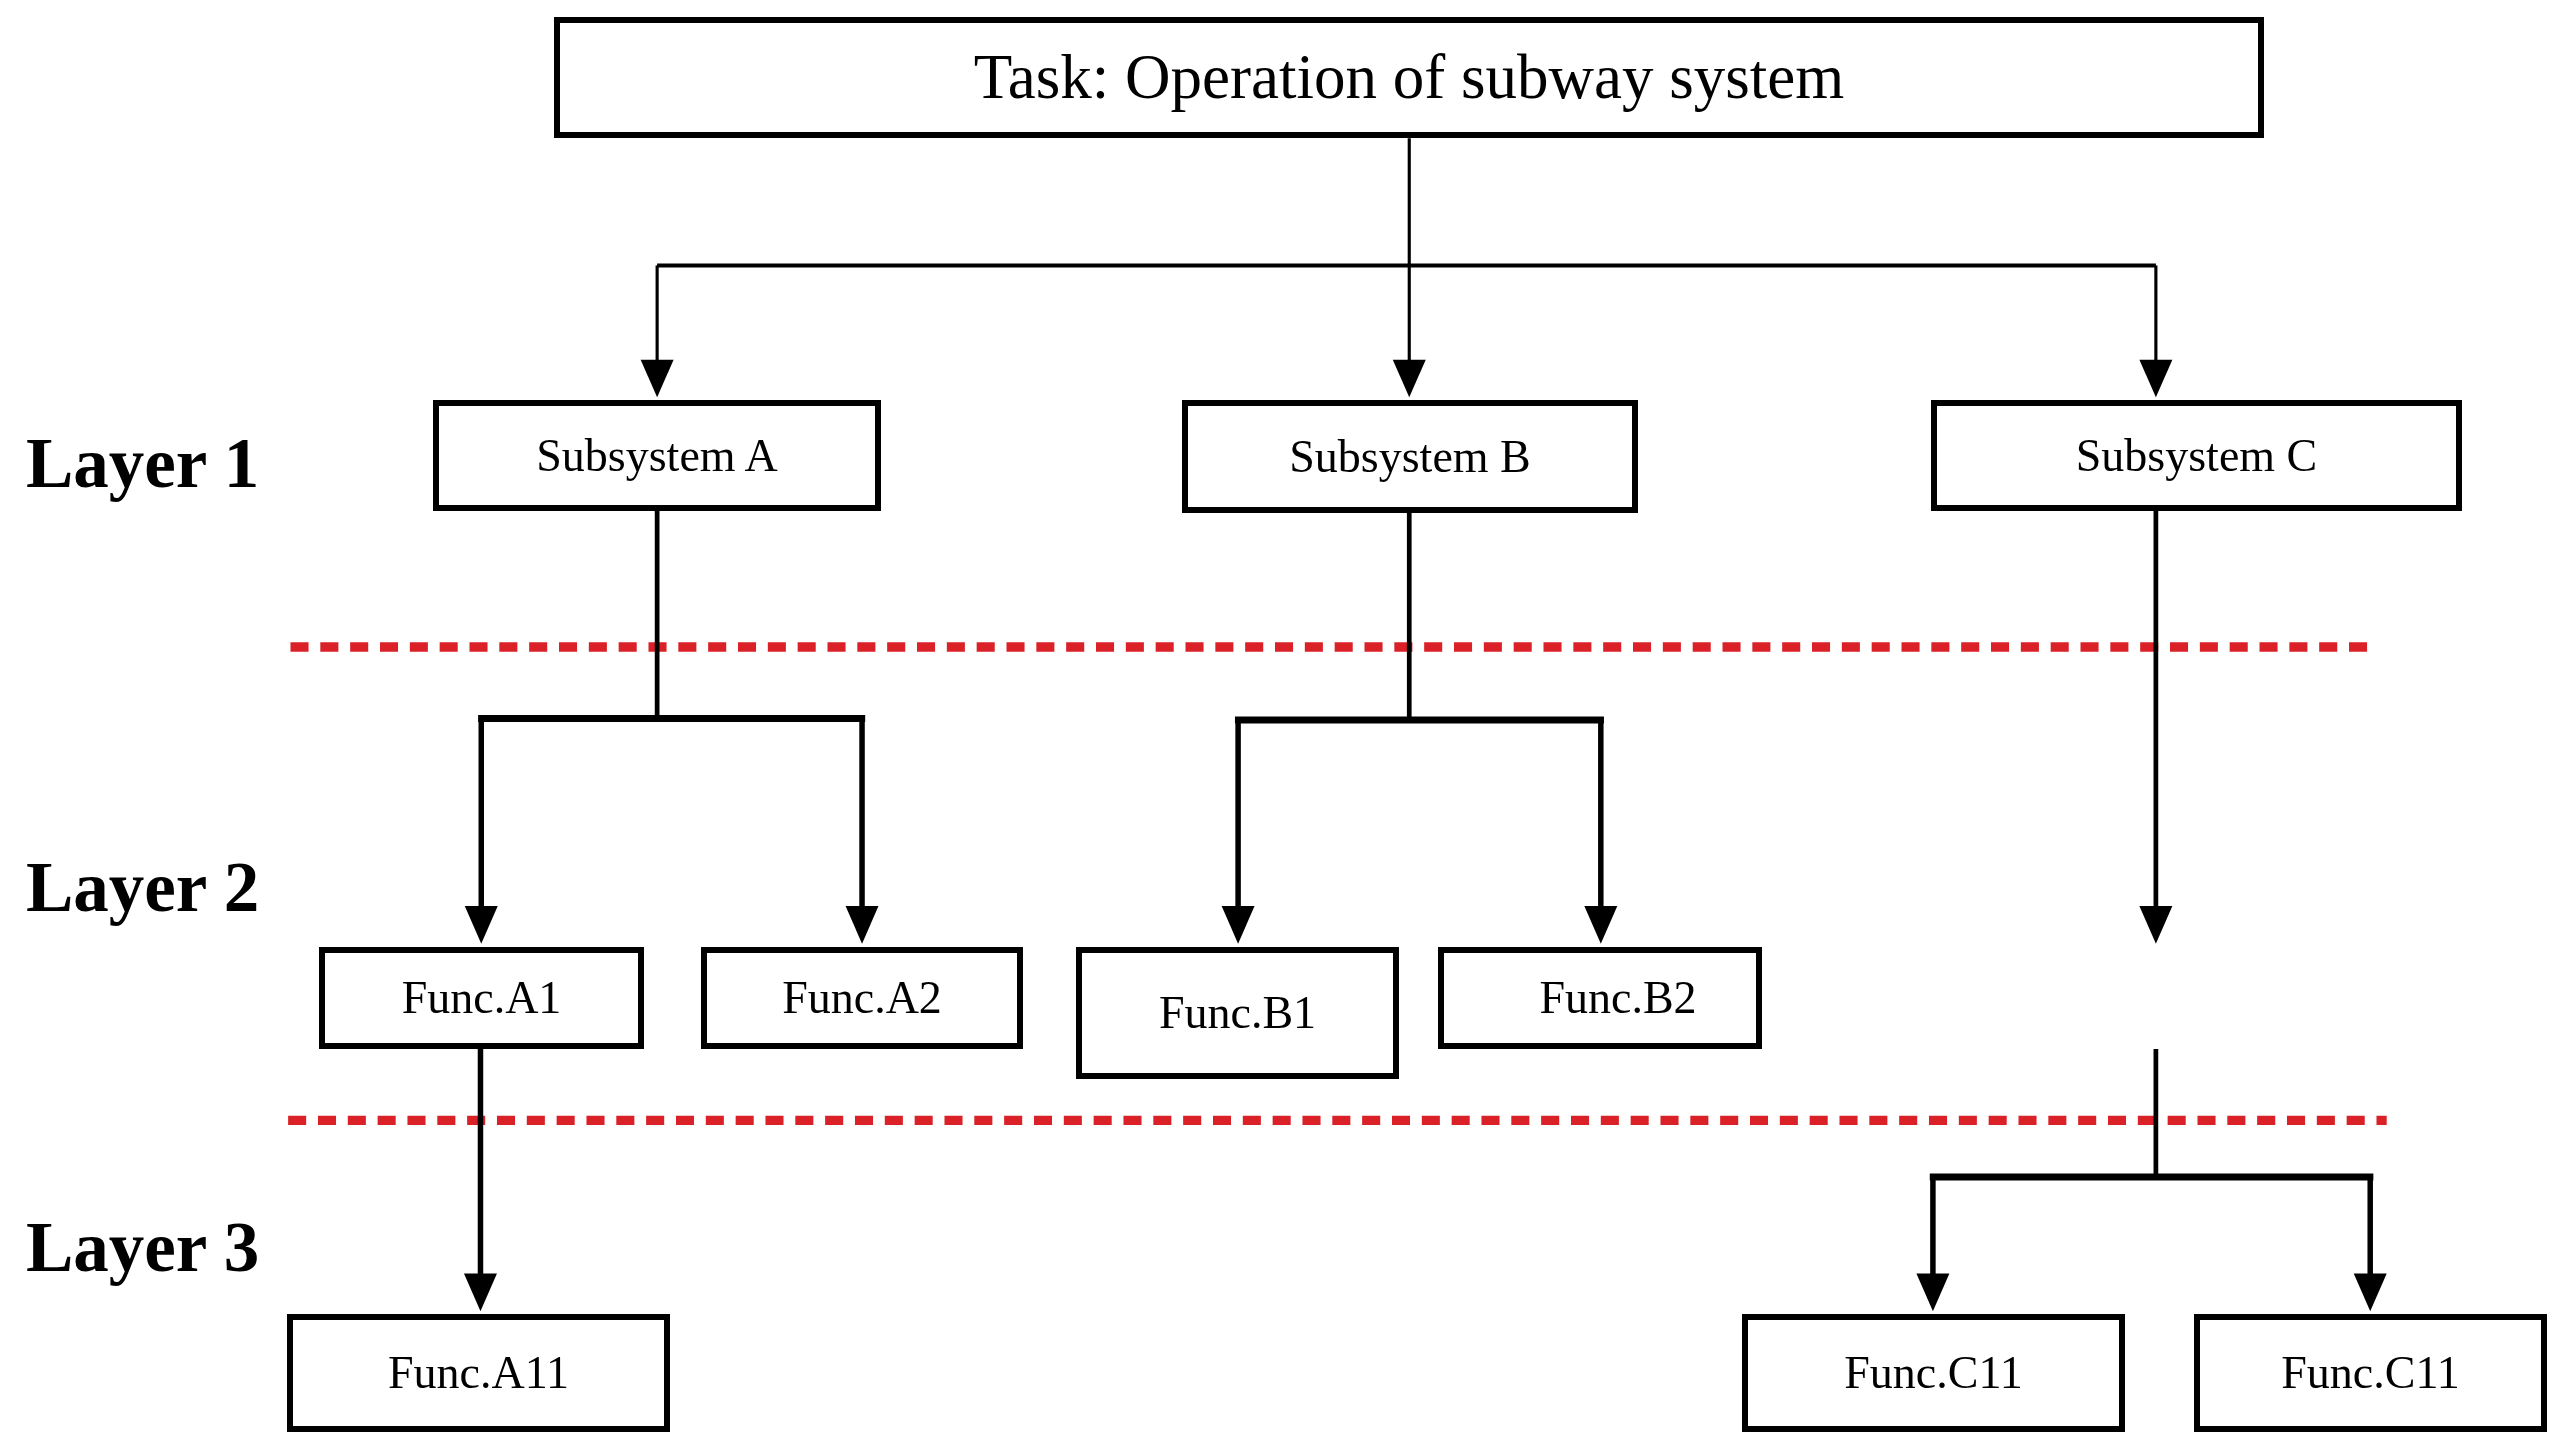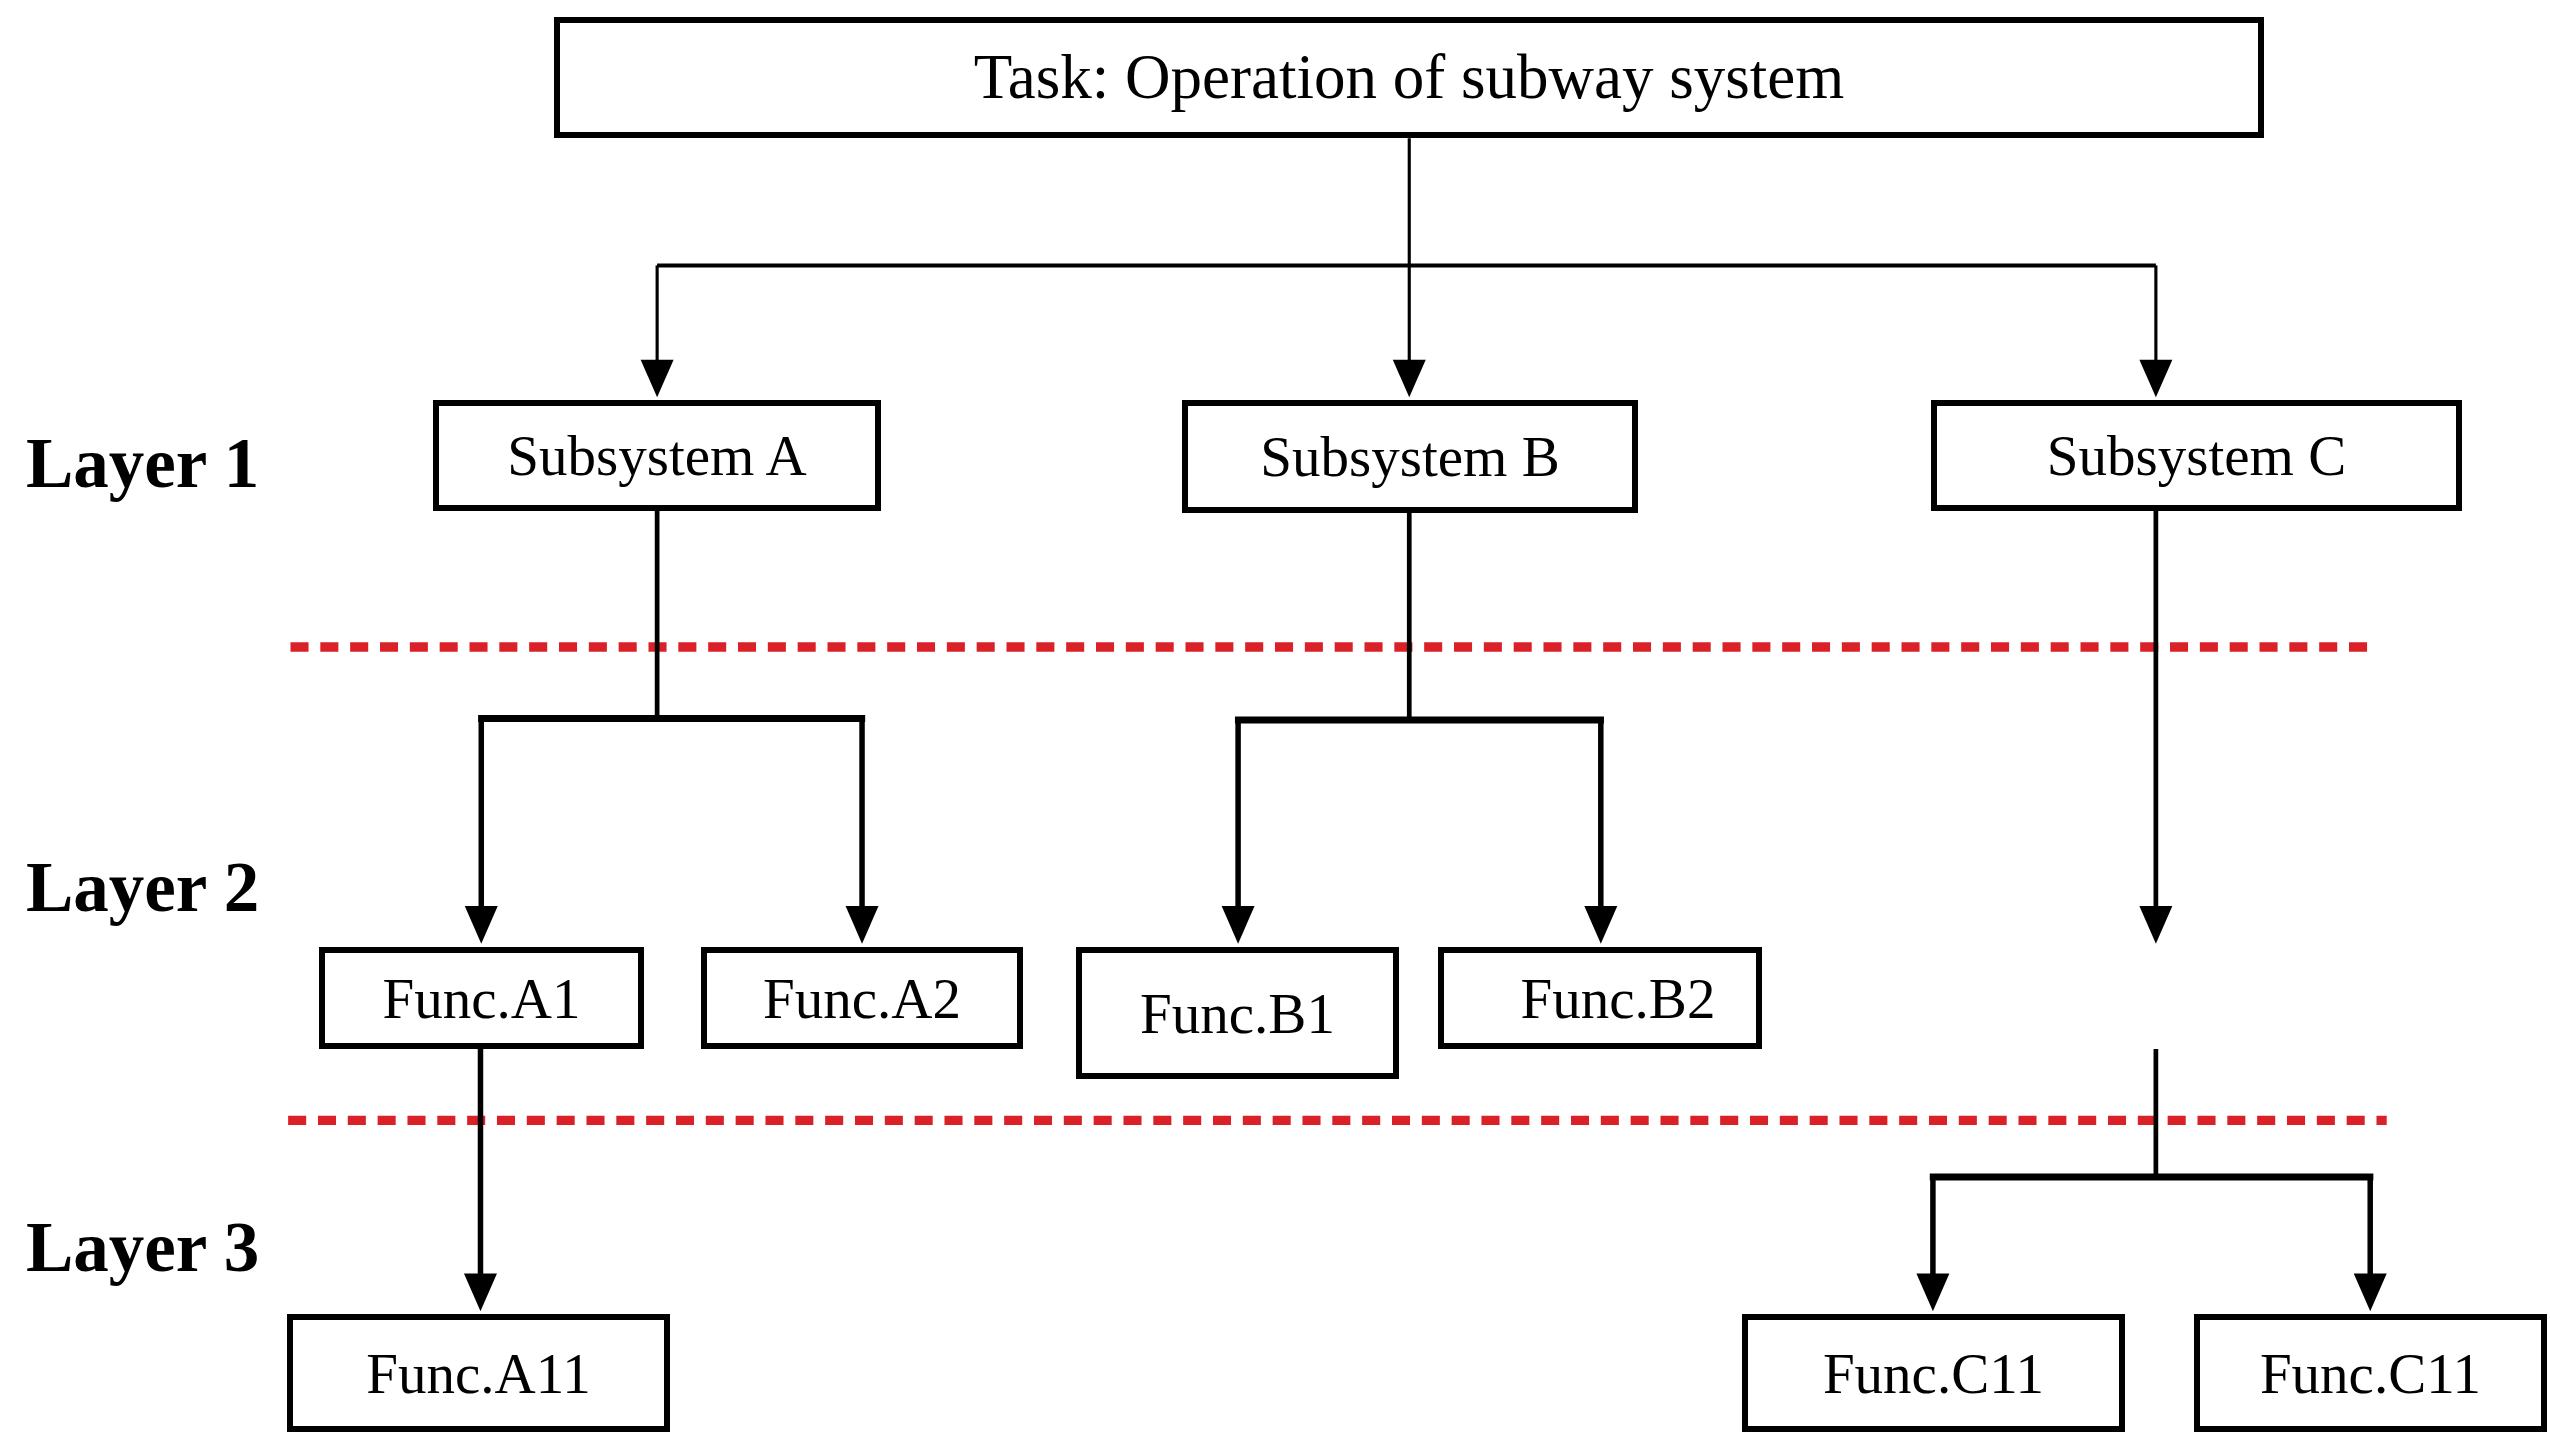--- a/index.html
+++ b/index.html
@@ -24,21 +24,21 @@
   }
   .node {
     position: absolute;
     box-sizing: border-box;
     border: 6.3px solid #000000;
     background: #ffffff;
     color: #000000;
     display: flex;
     align-items: center;
     justify-content: center;
-    font-size: 57px;
+    font-size: 46px;
     white-space: nowrap;
     line-height: 1;
   }
   .node.task {
     font-size: 63px;
   }
   .layer-label {
     position: absolute;
     color: #000000;
     font-weight: bold;

